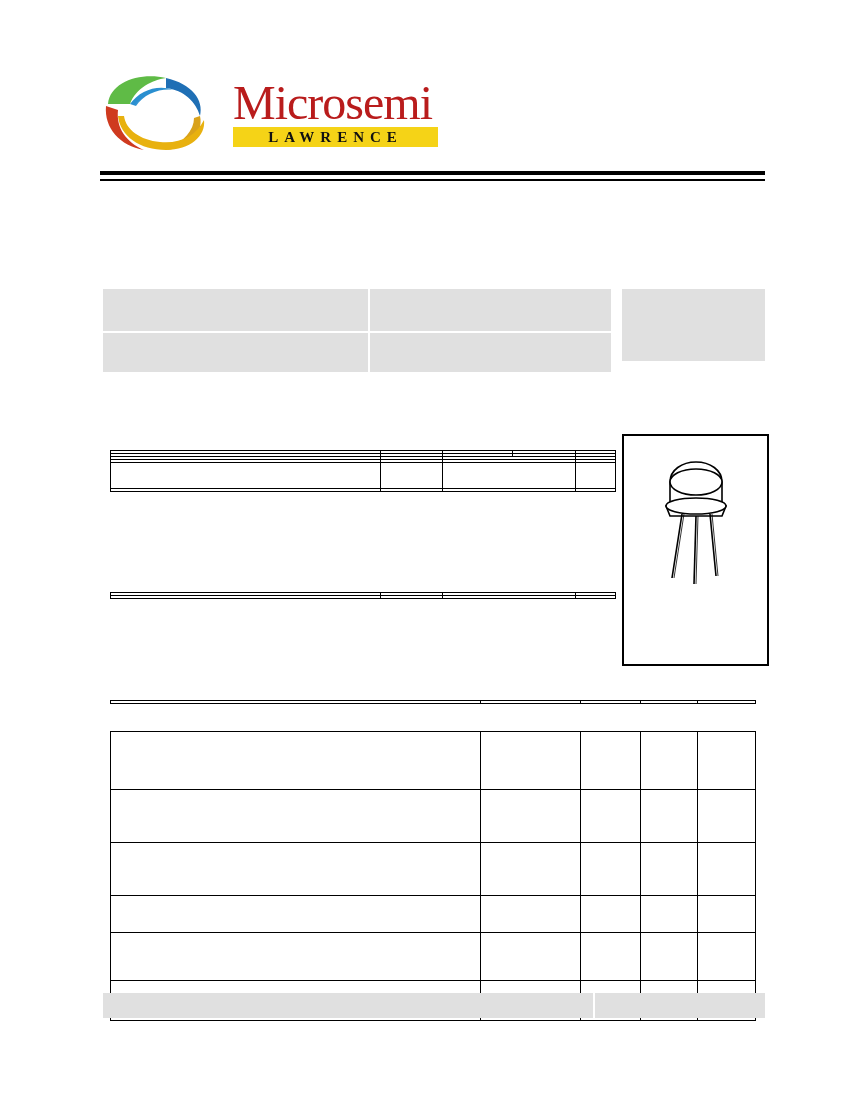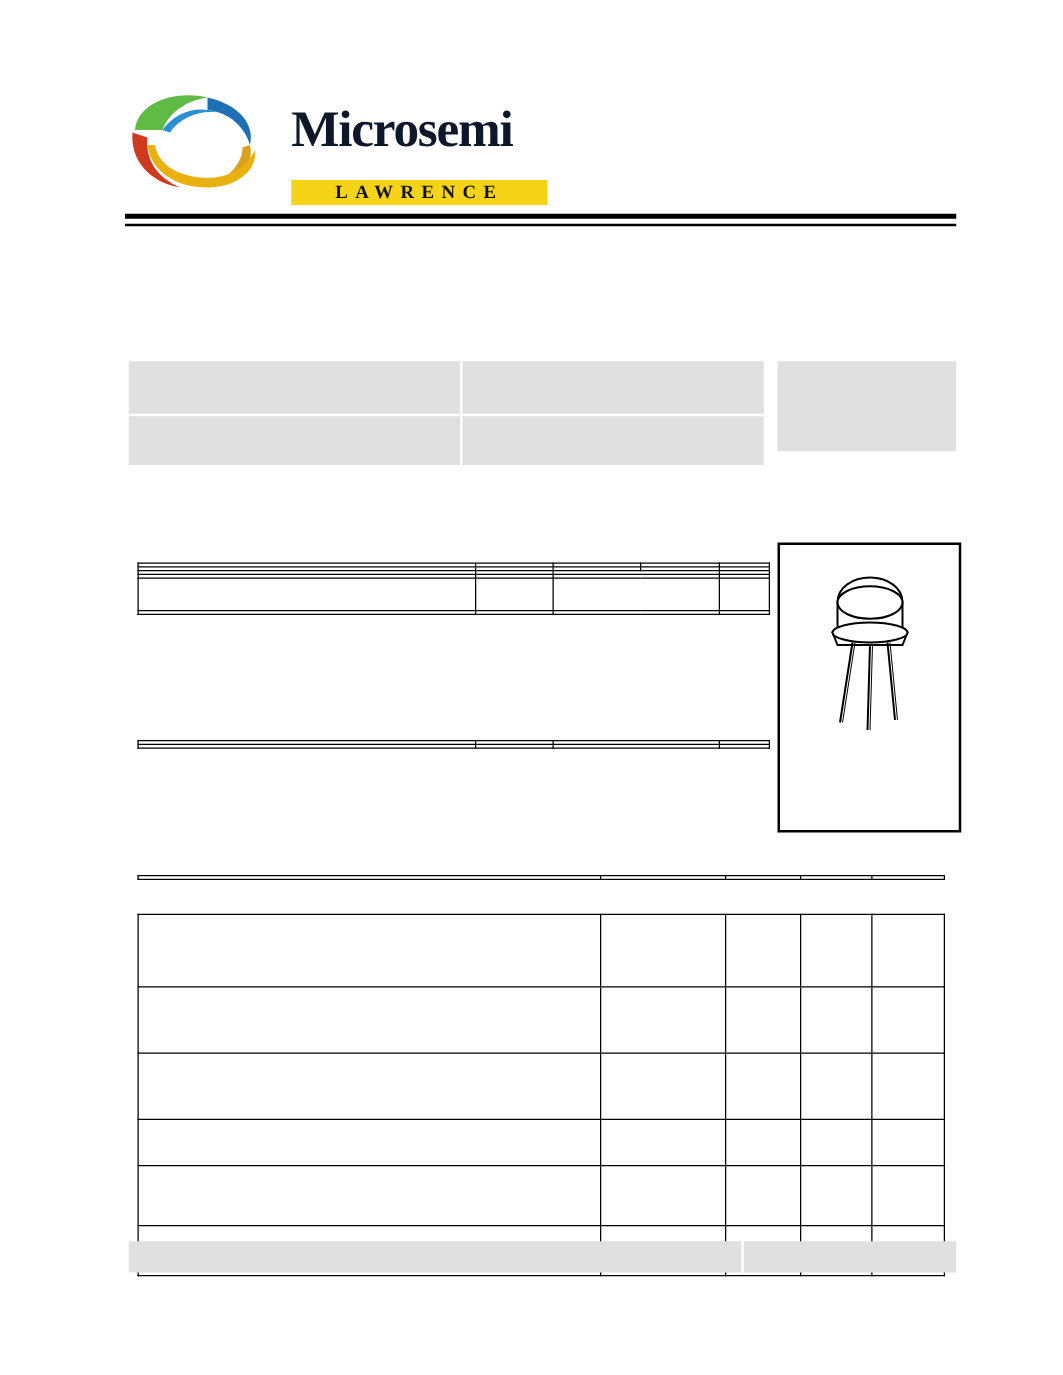--- a/index.html
+++ b/index.html
@@ -31,28 +31,28 @@
     width: 130px;
     height: 90px;
   }
   .logo-text-wrap {
     position: absolute;
     left: 133px;
     top: 18px;
   }
   .logo-wordmark {
     font-family: "Liberation Serif", serif;
-    font-weight: bold;
-    font-size: 41px;
+    font-weight: normal;
+    font-size: 48px;
     letter-spacing: -1px;
     line-height: 46px;
-    color: #0f172a;
+    color: #b91c1c;
   }
   .logo-sub {
-    margin-top: 18px;
+    margin-top: 1px;
     background: #f5d317;
     width: 205px;
     text-align: center;
     font-family: "Liberation Serif", serif;
     font-weight: bold;
     font-size: 15px;
     letter-spacing: 6px;
     line-height: 20px;
     color: #111111;
   }

